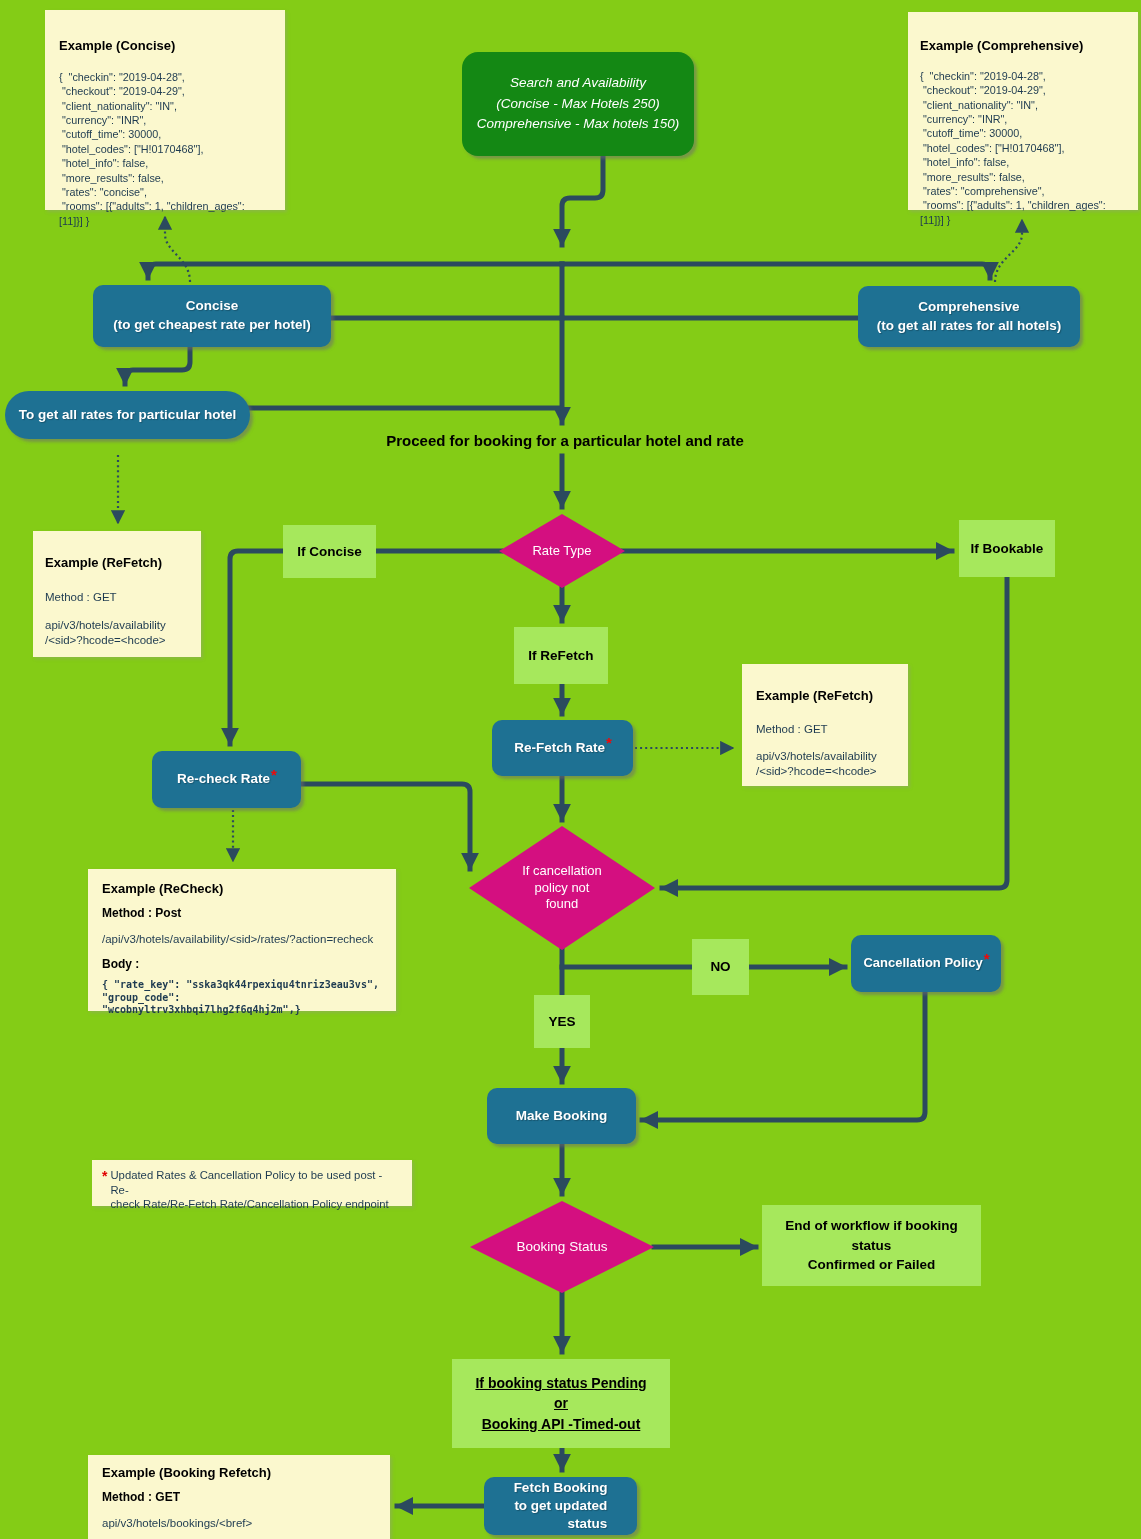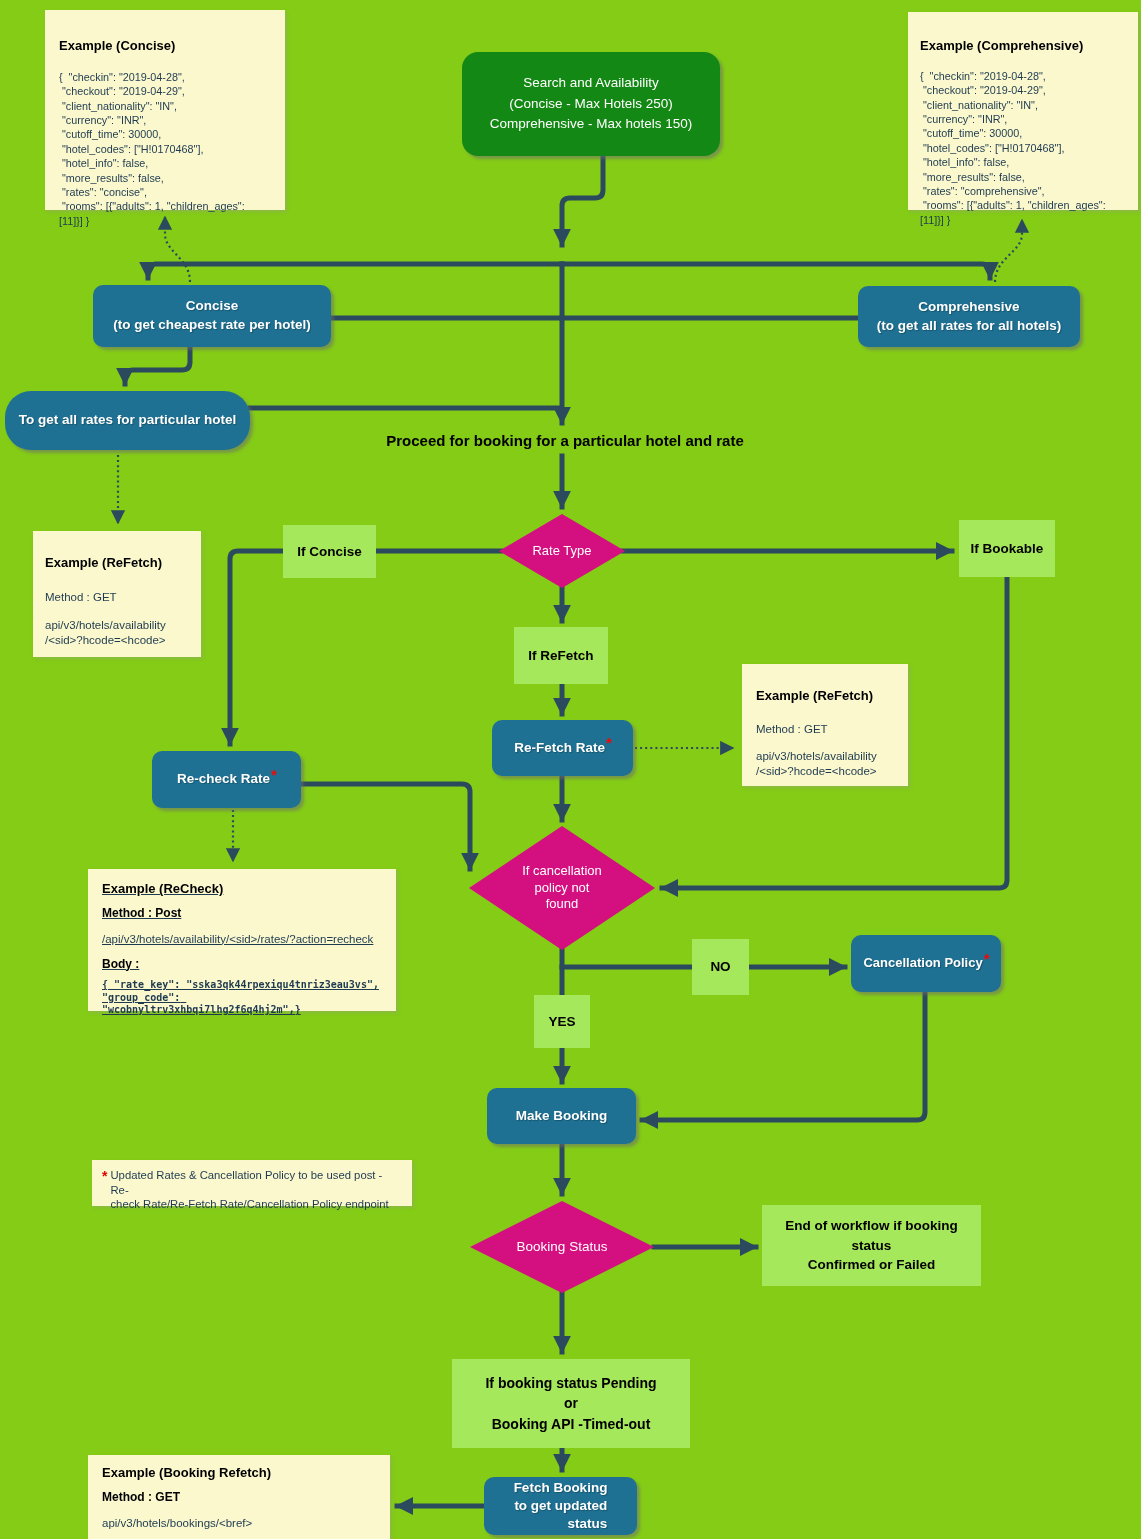--- a/index.html
+++ b/index.html
@@ -114,52 +114,52 @@
 /&lt;sid&gt;?hcode=&lt;hcode&gt;</div>
   </div>
 
   <div class="note" style="left:742px;top:664px;width:166px;height:122px;padding:24px 14px 8px;">
     <div class="note-title" style="margin-bottom:19px;">Example (ReFetch)</div>
     <div class="nmid" style="margin-bottom:12px;">Method : GET</div>
     <div class="nmid pre">api/v3/hotels/availability
 /&lt;sid&gt;?hcode=&lt;hcode&gt;</div>
   </div>
 
-  <div class="note" style="left:88px;top:869px;width:308px;height:142px;padding:12px 14px 8px;text-decoration:underline;">
+  <div class="note" style="left:88px;top:869px;width:308px;height:142px;padding:12px 14px 8px;">
     <div class="note-title" style="margin-bottom:10px;">Example (ReCheck)</div>
     <div class="nmid bold" style="font-size:12px;margin-bottom:10px;">Method : Post</div>
     <div class="nmid" style="margin-bottom:10px;">/api/v3/hotels/availability/&lt;sid&gt;/rates/?action=recheck</div>
     <div class="nmid bold" style="font-size:12px;margin-bottom:7px;">Body :</div>
     <div class="mono pre">{ "rate_key": "sska3qk44rpexiqu4tnriz3eau3vs",
 "group_code": "wcobnyltrv3xhbqi7lhg2f6q4hj2m",}</div>
   </div>
 
   <div class="note" style="left:92px;top:1160px;width:320px;height:46px;padding:8px 10px;flex-direction:row;display:flex;align-items:flex-start;">
     <span class="fstar">*</span>
     <div class="nmid pre" style="font-size:11.3px;">Updated Rates &amp; Cancellation Policy to be used post - Re-
 check Rate/Re-Fetch Rate/Cancellation Policy endpoint</div>
   </div>
 
   <div class="note" style="left:88px;top:1455px;width:302px;height:84px;padding:10px 14px 6px;">
     <div class="note-title" style="margin-bottom:10px;">Example (Booking Refetch)</div>
     <div class="nmid bold" style="font-size:12px;margin-bottom:10px;">Method : GET</div>
     <div class="nmid">api/v3/hotels/bookings/&lt;bref&gt;</div>
   </div>
 
-  <div class="node greenbig pre" style="left:462px;top:52px;width:258px;height:104px;padding:0 6px;">Search and Availability
+  <div class="node greenbig pre" style="left:462px;top:52px;width:232px;height:104px;padding:0 6px;font-style:italic;">Search and Availability
 (Concise - Max Hotels 250)
 Comprehensive - Max hotels 150)</div>
 
   <div class="node teal pre" style="left:93px;top:285px;width:238px;height:62px;">Concise
 (to get cheapest rate per hotel)</div>
 
   <div class="node teal pre" style="left:858px;top:286px;width:222px;height:61px;">Comprehensive
 (to get all rates for all hotels)</div>
 
-  <div class="node teal" style="left:5px;top:391px;width:245px;height:59px;border-radius:26px;">To get all rates for particular hotel</div>
+  <div class="node teal" style="left:5px;top:391px;width:245px;height:48px;border-radius:26px;">To get all rates for particular hotel</div>
 
   <div class="freeText" style="left:340px;top:432px;width:450px;">Proceed for booking for a particular hotel and rate</div>
 
   <div class="node diamond" style="left:499px;top:514px;width:126px;height:74px;">Rate Type</div>
 
   <div class="node lime" style="left:283px;top:525px;width:93px;height:53px;">If Concise</div>
 
   <div class="node lime" style="left:959px;top:520px;width:96px;height:57px;">If Bookable</div>
 
   <div class="node lime" style="left:514px;top:627px;width:94px;height:57px;">If ReFetch</div>
@@ -188,21 +188,21 @@
   <div class="node lime" style="left:534px;top:995px;width:56px;height:53px;">YES</div>
 
   <div class="node teal" style="left:487px;top:1088px;width:149px;height:56px;">Make Booking</div>
 
   <div class="node diamond" style="left:470px;top:1201px;width:184px;height:92px;font-size:13.5px;">Booking Status</div>
 
   <div class="node lime pre" style="left:762px;top:1205px;width:219px;height:81px;">End of workflow if booking
 status
 Confirmed or Failed</div>
 
-  <div class="node lime pre" style="left:452px;top:1359px;width:238px;height:89px;font-size:14px;">If booking status Pending
+  <div class="node lime pre" style="left:452px;top:1359px;width:218px;height:89px;font-size:14px;text-decoration:underline;">If booking status Pending
 or
 Booking API -Timed-out</div>
 
   <div class="node teal pre" style="left:484px;top:1477px;width:153px;height:58px;line-height:1.35;text-align:right;">Fetch Booking
 to get updated
 status</div>
 
 </div>
 
 </body></html>

